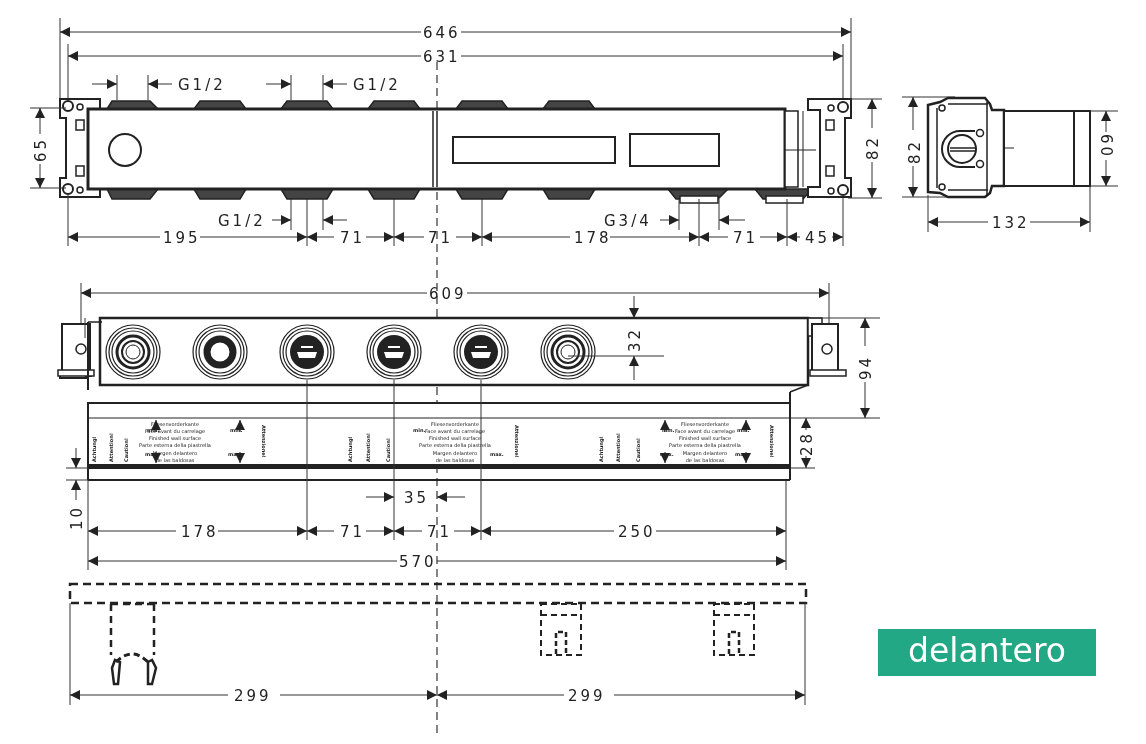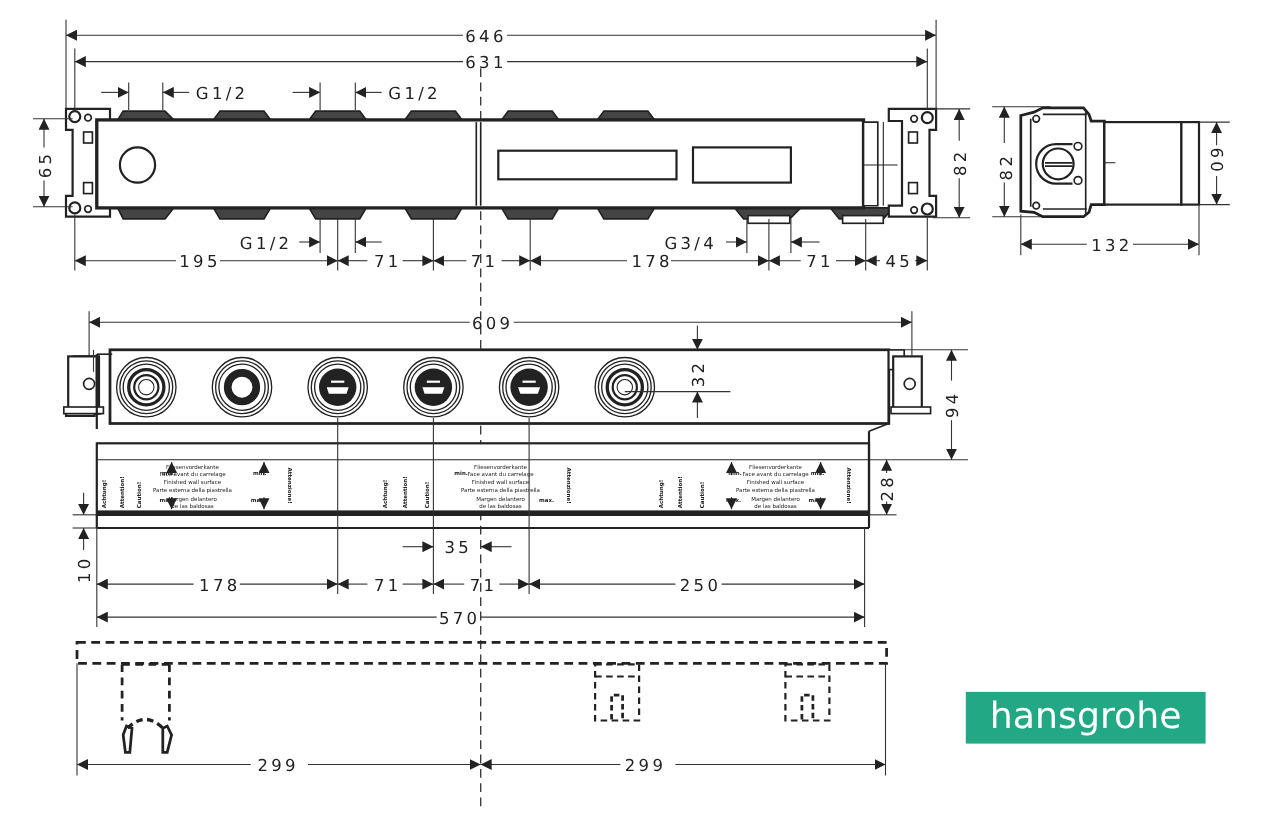--- a/index.html
+++ b/index.html
@@ -395,14 +395,14 @@
     <line x1="280" y1="695" x2="437" y2="695" stroke="#333" stroke-width="1" marker-end="url(#arr)"></line>
     <text class="dim" x="234" y="701">299</text>
 
     <line x1="437" y1="695" x2="564" y2="695" stroke="#333" stroke-width="1" marker-start="url(#arr)"></line>
     <line x1="614" y1="695" x2="805" y2="695" stroke="#333" stroke-width="1" marker-end="url(#arr)"></line>
     <text class="dim" x="568" y="701">299</text>
   </g>
 </svg>
 
 <div class="logo">
-  <span>hansgrohe</span>
+  <span>delantero</span>
 </div>
 
 </body></html>

